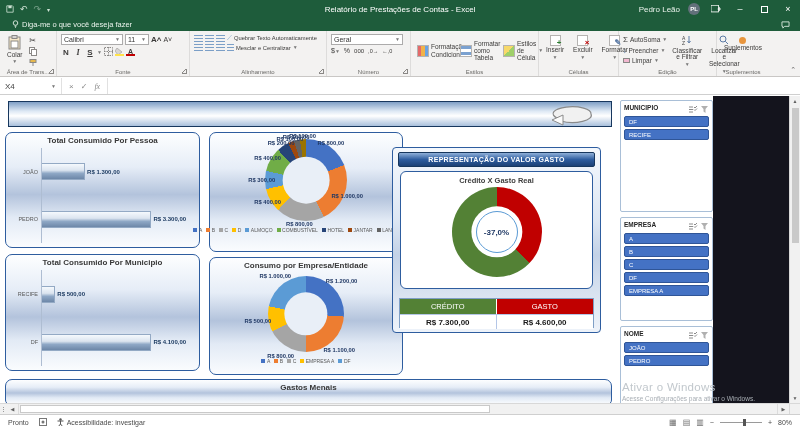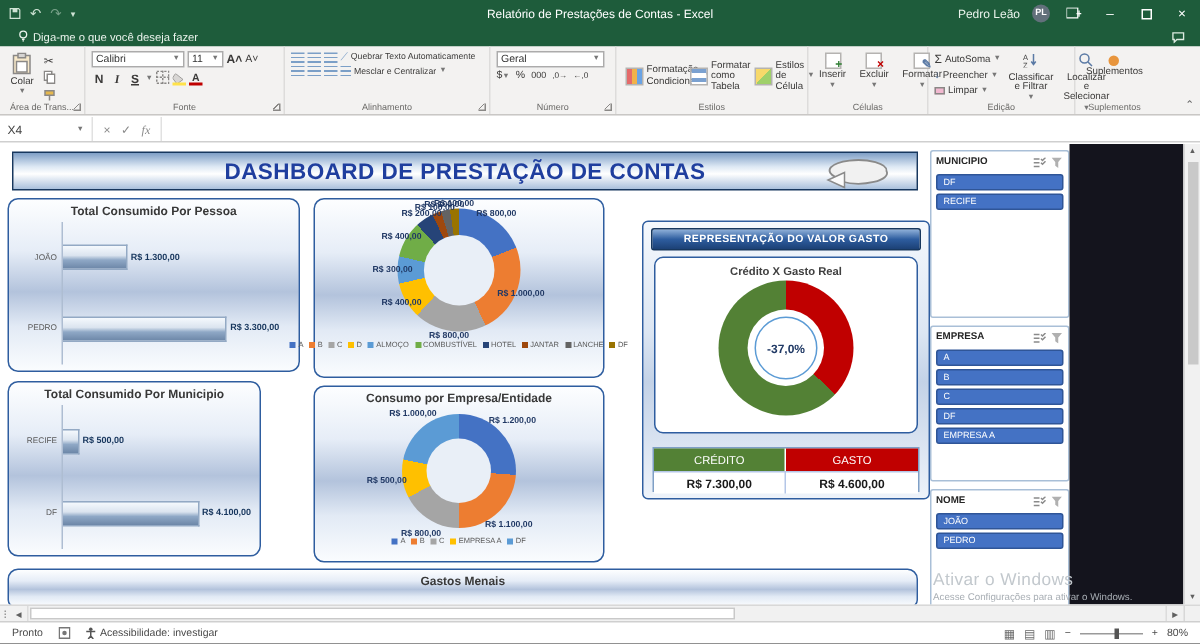--- a/index.html
+++ b/index.html
@@ -68,21 +68,21 @@
           background:linear-gradient(180deg,#7f9fc6 0%,#dde8f4 38%,#ffffff 58%,#a9c0dc 100%);
           display:flex;align-items:center;justify-content:center}
   .banner-title{font-size:15px;font-weight:bold;color:#1f3e9e;letter-spacing:.3px}
   .banner-arrow{position:absolute;right:12px;top:2px}
 
   .panel{position:absolute;border:1px solid #2e5d9f;border-radius:7px;
          background:linear-gradient(180deg,#fdfeff 0%,#e6edf7 30%,#b3c3dc 54%,#e2eaf5 74%,#fafcfe 100%)}
   .ptitle{text-align:center;font-size:8px;font-weight:bold;color:#383838;padding-top:3px}
 
   .p-pessoa{left:5px;top:36px;width:195px;height:116px}
-  .p-municipio{left:5px;top:158px;width:169px;height:117px}
+  .p-municipio{left:5px;top:158px;width:195px;height:117px}
   .p-despesa{left:209px;top:36px;width:194px;height:120px}
   .p-empresa{left:209px;top:161px;width:194px;height:118px}
   .p-gastos{left:5px;top:283px;width:607px;height:26px;border-radius:7px 7px 5px 5px}
 
   .barchart{position:absolute;left:5px;right:5px;top:15px;bottom:4px;display:flex;flex-direction:column}
   .brow{flex:1;display:flex;align-items:center}
   .bcat{width:30px;font-size:5.5px;color:#595959;text-align:right;padding-right:3px}
   .bwrap{flex:1;height:100%;border-left:1px solid #aebdd2;display:flex;align-items:center;position:relative}
   .bar{height:17px;background:linear-gradient(180deg,#f5f9fd 0%,#dbe4ef 42%,#8fa8c6 62%,#6d87a8 100%);
        border:1px solid #93a9c4;border-left:none}
@@ -93,21 +93,21 @@
               width:57%;height:57%;pointer-events:none}
   .dlabel{position:absolute;transform:translate(-50%,-50%);font-size:5.8px;font-weight:bold;
           color:#203864;white-space:nowrap;z-index:3}
   .donut-despesa{width:82px;height:82px;margin:6px auto 0}
   .donut-empresa{width:76px;height:76px;margin:6px auto 0}
   .legend{display:flex;justify-content:center;align-items:center;gap:4px;font-size:5px;color:#595959;
           margin-top:6px;white-space:nowrap}
   .lg{display:flex;align-items:center;gap:1.5px}
   .lgsw{width:4px;height:4px;flex:none}
 
-  .centerpanel{position:absolute;left:428px;top:51px;width:192px;height:186px;border:1px solid #2e5d9f;border-radius:4px;
+  .centerpanel{position:absolute;left:392px;top:51px;width:209px;height:186px;border:1px solid #2e5d9f;border-radius:4px;
                background:linear-gradient(180deg,#f4f8fd 0%,#dce6f3 40%,#c3d2e7 58%,#eef3fa 100%)}
   .repr-header{margin:4px 5px 0 5px;height:15px;border:1px solid #17375e;border-radius:2px;
                background:linear-gradient(180deg,#8fb0d9 0%,#2e5d9f 50%,#1c4176 100%);
                color:#fff;font-size:7px;font-weight:bold;display:flex;align-items:center;justify-content:center;
                letter-spacing:.3px}
   .gauge-card{margin:4px 7px 0 7px;height:118px;background:#fff;border:1px solid #2e5d9f;border-radius:6px;position:relative}
   .gauge-title{text-align:center;font-size:7.5px;font-weight:bold;color:#404040;padding-top:4px}
   .donut-gauge{width:90px;height:90px;margin:2px auto 0}
   .gauge-center{position:absolute;left:50%;top:50%;transform:translate(-50%,-50%);width:42px;height:42px;
                 border:1px solid #5b9bd5;border-radius:50%;background:#fff;z-index:4;
@@ -417,21 +417,20 @@
       <span>×</span>
       <span>✓</span>
       <span style="font-style:italic;font-family:'Liberation Serif',serif">fx</span>
     </div>
     <div class="fxinput"></div>
   </div>
 
   <div class="sheet">
 
     <div class="banner">
-      <span class="banner-title">DASHBOARD DE PRESTAÇÃO DE CONTAS</span>
       <span class="banner-arrow">
         <svg width="52" height="22" viewBox="0 0 52 22">
           <path d="M10 14 A19 7 0 1 1 44 10 A19 7 0 0 1 14 17" fill="#f1f1f1" stroke="#8a8a8a" stroke-width="1.2"></path>
           <path d="M16 11 L5 16 L16 21 Z" fill="#fbfbfb" stroke="#8a8a8a" stroke-width="1"></path>
         </svg>
       </span>
     </div>
 
     <div class="panel p-pessoa">
       <div class="ptitle">Total Consumido Por Pessoa</div>

